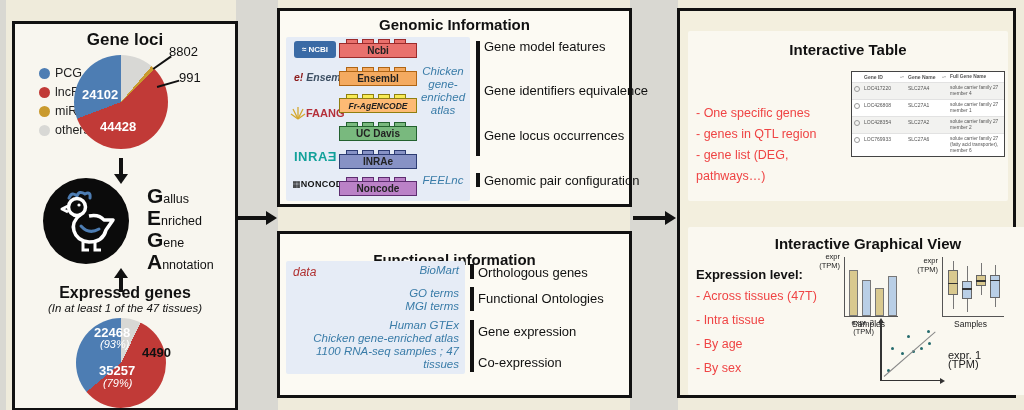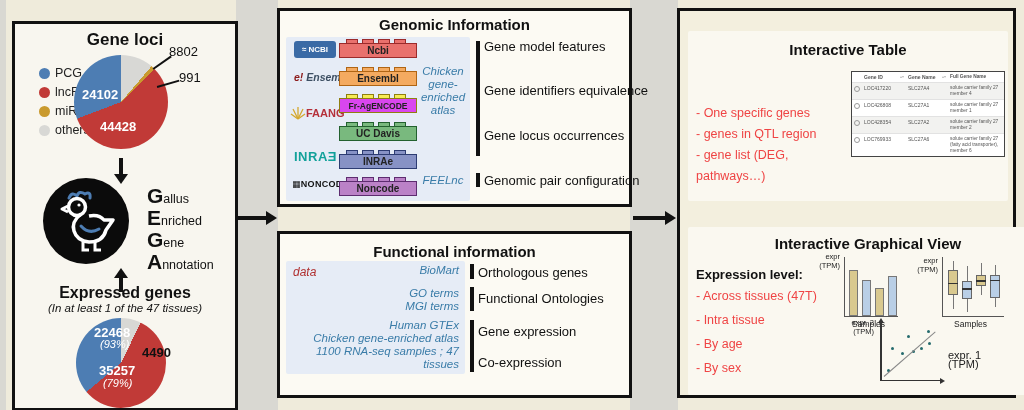--- a/index.html
+++ b/index.html
@@ -220,21 +220,21 @@
           </div>
         <div class="brick-body" style="background: rgb(244, 170, 96); border-color: rgb(176, 101, 20);">Ensembl</div>
       </div>
       <div class="brick" style="top:57px;">
         <div class="studs">
             <div class="stud" style="background: rgb(246, 235, 85); border-color: rgb(143, 127, 16);"></div>
             <div class="stud" style="background: rgb(246, 235, 85); border-color: rgb(143, 127, 16);"></div>
             <div class="stud" style="background: rgb(246, 235, 85); border-color: rgb(143, 127, 16);"></div>
             <div class="stud" style="background: rgb(246, 235, 85); border-color: rgb(143, 127, 16);"></div>
           </div>
-        <div class="brick-body sm" style="background: #d946ef; border-color: rgb(143, 127, 16);">Fr-AgENCODE</div>
+        <div class="brick-body sm" style="background: #fdba74; border-color: rgb(143, 127, 16); font-style: italic;">Fr-AgENCODE</div>
       </div>
       <div class="brick" style="top:85px;">
         <div class="studs">
             <div class="stud" style="background: rgb(121, 185, 126); border-color: rgb(35, 97, 47);"></div>
             <div class="stud" style="background: rgb(121, 185, 126); border-color: rgb(35, 97, 47);"></div>
             <div class="stud" style="background: rgb(121, 185, 126); border-color: rgb(35, 97, 47);"></div>
             <div class="stud" style="background: rgb(121, 185, 126); border-color: rgb(35, 97, 47);"></div>
           </div>
         <div class="brick-body" style="background: rgb(121, 185, 126); border-color: rgb(35, 97, 47);">UC Davis</div>
       </div>
@@ -266,21 +266,21 @@
 
     <div class="vbar" style="left:196px;top:30px;height:115px;"></div>
     <div class="vbar" style="left:196px;top:162px;height:14px;"></div>
     <div class="info-lab" style="left:204px;top:28px;">Gene model features</div>
     <div class="info-lab" style="left:204px;top:72px;">Gene identifiers equivalence</div>
     <div class="info-lab" style="left:204px;top:117px;">Gene locus occurrences</div>
     <div class="info-lab" style="left:204px;top:162px;">Genomic pair configuration</div>
   </div>
 
   <div id="functional-box" class="panel">
-    <div class="ttl" style="position:absolute;left:0;right:0;top:9px;font-size:15px;">Functional information</div>
+    <div class="ttl" style="position:absolute;left:0;right:0;top:17px;font-size:15px;">Functional information</div>
     <div class="bluebox" style="left:6px;top:27px;width:179px;height:113px;">
       <div id="data-tag">data</div>
       <div class="src-blue" style="right:6px;top:3px;">BioMart</div>
       <div class="src-blue preline" style="right:6px;top:26px;">GO terms
 MGI terms</div>
       <div class="src-blue preline" style="right:6px;top:58px;">Human GTEx
 Chicken gene-enriched atlas
 1100 RNA-seq samples ; 47
 tissues</div>
     </div>

